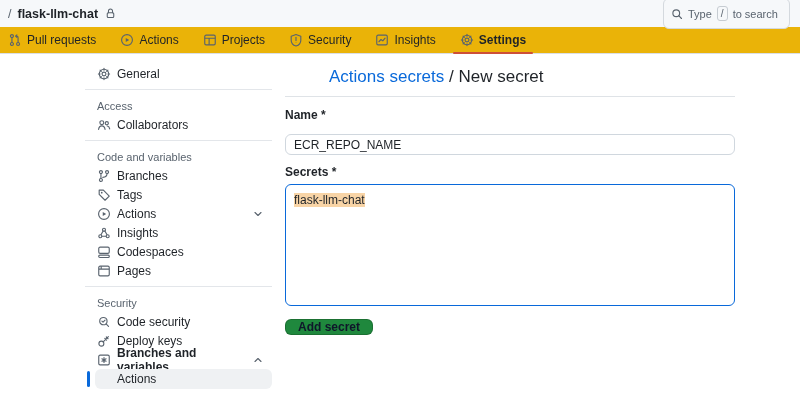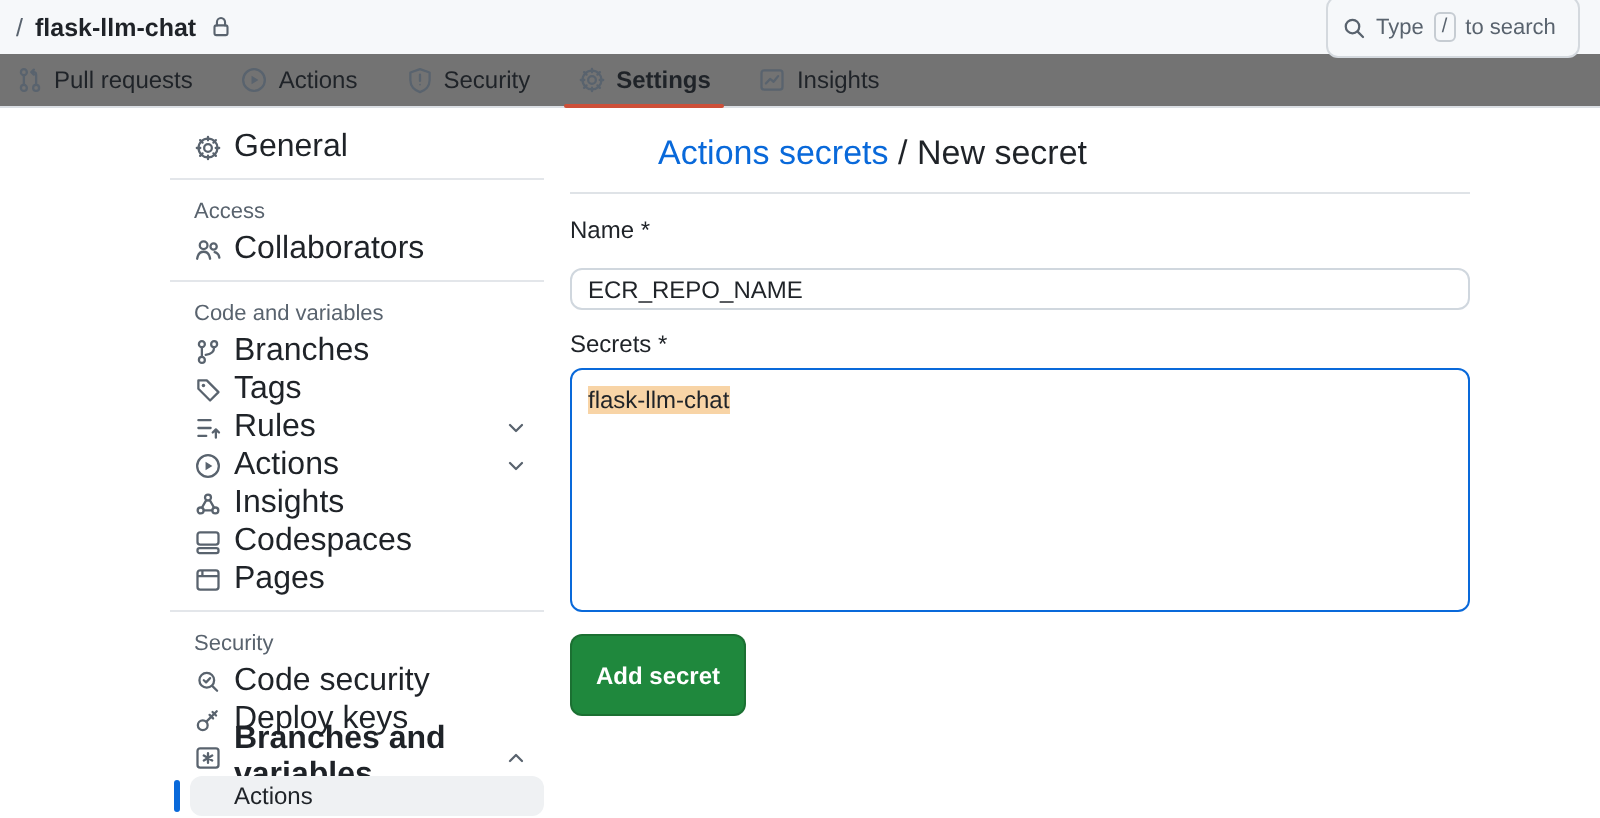--- a/index.html
+++ b/index.html
@@ -11,52 +11,52 @@
   .topbar { height: 27px; background: #f6f8fa; display: flex; align-items: center; justify-content: space-between; padding: 0 10px 0 8px; }
   .crumb { display: flex; align-items: center; gap: 6px; font-size: 12.5px; color: #1f2328; }
   .crumb-sep { color: #59636e; }
   .repo-link { font-weight: 700; color: #1f2328; text-decoration: none; cursor: pointer; }
   .lock { display: flex; color: #59636e; }
   .search-box { display: flex; align-items: center; gap: 5px; width: 127px; height: 31px; border: 1px solid #d4d9de; border-radius: 6px; padding: 0 7px; color: #59636e; font-size: 11px; background: #f6f8fa; cursor: text; }
   .search-box .sicn { display: flex; color: #59636e; }
   kbd.key { border: 1px solid #c6ccd2; border-radius: 3px; padding: 0 3px; font-size: 10px; line-height: 13px; font-family: inherit; color: #59636e; }
 
   
-  .tabs { height: 27px; background: #737373; display: flex; align-items: stretch; gap: 10px; padding-left: 8px; border-bottom: 1px solid #dbdfe4; }
+  .tabs { height: 27px; background: #eab308; display: flex; align-items: stretch; gap: 10px; padding-left: 8px; border-bottom: 1px solid #dbdfe4; }
   .tab { display: flex; align-items: center; gap: 5px; padding: 0 7px; font-size: 12px; color: #1f2328; position: relative; cursor: pointer; white-space: nowrap; }
   .tab:first-child { padding-left: 0; }
   .tab.active { font-weight: 600; }
   .tab.active::after { content: ""; position: absolute; left: 0; right: 0; bottom: -1px; height: 2px; background: #cd4f38; border-radius: 2px; }
   .ticn { display: flex; color: #59636e; }
 
   
   .body { display: flex; align-items: flex-start; }
 
   
   .sidebar { width: 187px; margin-left: 85px; padding-top: 10px; flex: none; }
-  .sb-item { display: flex; align-items: center; gap: 6px; height: 19px; padding-left: 12px; font-size: 16px; color: #1f2328; cursor: pointer; border-radius: 6px; }
+  .sb-item { display: flex; align-items: center; gap: 6px; height: 19px; padding-left: 12px; font-size: 12px; color: #1f2328; cursor: pointer; border-radius: 6px; }
   .sb-item .icn { display: flex; color: #59636e; width: 14px; flex: none; }
   .sb-chev { margin-left: auto; margin-right: 8px; color: #59636e; display: flex; }
   .sb-item.bold .sb-label { font-weight: 700; }
   .sb-div { border: none; border-top: 1px solid #e3e6ea; margin: 6px 0; }
   .sb-header { height: 19px; display: flex; align-items: center; padding-left: 12px; font-size: 11px; font-weight: 400; color: #59636e; }
   .sb-sub { position: relative; display: flex; align-items: center; height: 20px; margin-left: 10px; padding-left: 22px; font-size: 12px; color: #1f2328; border-radius: 6px; cursor: pointer; }
   .sb-sub.selected { background: #eff1f3; }
   .accent-bar { position: absolute; left: -8px; top: 2px; width: 3px; height: 16px; border-radius: 2px; background: #0969da; }
 
   
   .main { width: 450px; margin-left: 13px; padding-top: 13px; }
   .page-title { font-size: 17px; font-weight: 400; color: #1f2328; }
   .page-title a { color: #0969da; text-decoration: none; cursor: pointer; margin-left: 44px; }
   .title-div { border: none; border-top: 1px solid #dfe3e7; margin: 9px 0 11px; }
-  .fld-label { font-size: 12px; font-weight: 400; color: #1f2328; margin-bottom: 5px; display: block; }
+  .fld-label { font-size: 12px; font-weight: 700; color: #1f2328; margin-bottom: 5px; display: block; }
   .txt-input { display: block; width: 100%; height: 21px; border: 1px solid #d0d7de; border-radius: 6px; padding: 0 8px; font-size: 12px; color: #1f2328; font-family: inherit; background: #fff; margin-bottom: 10px; margin-top: 12px; }
   .secret-area { width: 100%; height: 122px; border: 1.5px solid #0969da; border-radius: 6px; padding: 7px 8px; font-size: 12px; line-height: 16px; color: #1f2328; margin-bottom: 11px; cursor: text; background: #fff; }
   .hl { background: #f8d4a6; }
-  .btn-green { display: inline-block; height: 41px; padding: 0 12px; background: #1f883d; color: #ffffff; font-size: 12px; font-weight: 600; border: 1px solid rgba(20,70,32,.35); border-radius: 6px; font-family: inherit; cursor: pointer; }
+  .btn-green { display: inline-block; height: 16px; padding: 0 12px; background: #1f883d; color: #0f172a; font-size: 12px; font-weight: 600; border: 1px solid rgba(20,70,32,.35); border-radius: 6px; font-family: inherit; cursor: pointer; }
   svg { display: block; }
 </style>
 </head>
 <body>
 
 <div class="page">
 
   <header class="topbar">
     <div class="crumb">
       <span class="crumb-sep">/</span>
@@ -98,46 +98,55 @@
       <span class="ticn">
         <svg width="14" height="14" viewBox="0 0 16 16" fill="none" stroke="currentColor" stroke-width="1.3">
             <circle cx="8" cy="8" r="6.2"></circle>
             <path d="M6.6 5.6l3.9 2.4-3.9 2.4z" fill="currentColor" stroke="none"></path>
           </svg>
       </span>
       <span>Actions</span>
     </div>
     <div class="tab">
       <span class="ticn">
+        <svg width="14" height="14" viewBox="0 0 16 16" fill="none" stroke="currentColor" stroke-width="1.3">
+            <rect x="2" y="2.5" width="12" height="11" rx="1.5"></rect>
+            <path d="M2 6h12M7 6v7.5"></path>
+          </svg>
+      </span>
+      <span>Projects</span>
+    </div>
+    <div class="tab">
+      <span class="ticn">
         <svg width="14" height="14" viewBox="0 0 16 16" fill="none" stroke="currentColor" stroke-width="1.3" stroke-linejoin="round">
             <path d="M8 1.8l5.5 1.9v4.5c0 3.2-2.3 5.7-5.5 6.7-3.2-1-5.5-3.5-5.5-6.7V3.7z"></path>
             <path d="M8 5v3.5" stroke-linecap="round"></path>
             <circle cx="8" cy="10.6" r=".5" fill="currentColor" stroke="none"></circle>
           </svg>
       </span>
       <span>Security</span>
     </div>
+    <div class="tab">
+      <span class="ticn">
+        <svg width="14" height="14" viewBox="0 0 16 16" fill="none" stroke="currentColor" stroke-width="1.3" stroke-linecap="round" stroke-linejoin="round">
+            <rect x="2" y="2.5" width="12" height="11" rx="1.5"></rect>
+            <path d="M4.5 10l2.4-2.6 2 1.6 2.6-3.2"></path>
+          </svg>
+      </span>
+      <span>Insights</span>
+    </div>
     <div class="tab active">
       <span class="ticn">
         <svg width="14" height="14" viewBox="0 0 16 16" fill="none" stroke="currentColor" stroke-width="1.3" stroke-linecap="round">
             <circle cx="8" cy="8" r="2.2"></circle>
             <circle cx="8" cy="8" r="5.4"></circle>
             <path d="M8 1.6v2M8 12.4v2M1.6 8h2M12.4 8h2M3.5 3.5l1.4 1.4M11.1 11.1l1.4 1.4M12.5 3.5l-1.4 1.4M4.9 11.1l-1.4 1.4"></path>
           </svg>
       </span>
       <span>Settings</span>
-    </div>
-    <div class="tab">
-      <span class="ticn">
-        <svg width="14" height="14" viewBox="0 0 16 16" fill="none" stroke="currentColor" stroke-width="1.3" stroke-linecap="round" stroke-linejoin="round">
-            <rect x="2" y="2.5" width="12" height="11" rx="1.5"></rect>
-            <path d="M4.5 10l2.4-2.6 2 1.6 2.6-3.2"></path>
-          </svg>
-      </span>
-      <span>Insights</span>
     </div>
   </nav>
 
   <div class="body">
 
     <nav class="sidebar">
 
       <div class="sb-item">
         <span class="icn">
           <svg width="14" height="14" viewBox="0 0 16 16" fill="none" stroke="currentColor" stroke-width="1.3" stroke-linecap="round">
@@ -183,34 +192,20 @@
       <div class="sb-item">
         <span class="icn">
           <svg width="14" height="14" viewBox="0 0 16 16" fill="none" stroke="currentColor" stroke-width="1.3" stroke-linejoin="round">
               <path d="M2.5 7.3V2.5h4.8L14 9.2 9.2 14z"></path>
               <circle cx="5.4" cy="5.4" r="1" fill="currentColor" stroke="none"></circle>
             </svg>
         </span>
         <span class="sb-label">Tags</span>
       </div>
 
-      <div class="sb-item">
-        <span class="icn">
-          <svg width="14" height="14" viewBox="0 0 16 16" fill="none" stroke="currentColor" stroke-width="1.3" stroke-linecap="round" stroke-linejoin="round">
-              <path d="M2.5 3.5h7M2.5 8h7M2.5 12.5h4.5"></path>
-              <path d="M12.5 13.5V9M10.7 10.6l1.8-1.8 1.8 1.8"></path>
-            </svg>
-        </span>
-        <span class="sb-label">Rules</span>
-        <span class="sb-chev">
-          <svg width="12" height="12" viewBox="0 0 16 16" fill="none" stroke="currentColor" stroke-width="1.5" stroke-linecap="round" stroke-linejoin="round">
-              <path d="M4 6l4 4 4-4"></path>
-            </svg>
-        </span>
-      </div>
 
       <div class="sb-item">
         <span class="icn">
           <svg width="14" height="14" viewBox="0 0 16 16" fill="none" stroke="currentColor" stroke-width="1.3">
               <circle cx="8" cy="8" r="6.2"></circle>
               <path d="M6.6 5.6l3.9 2.4-3.9 2.4z" fill="currentColor" stroke="none"></path>
             </svg>
         </span>
         <span class="sb-label">Actions</span>
         <span class="sb-chev">

